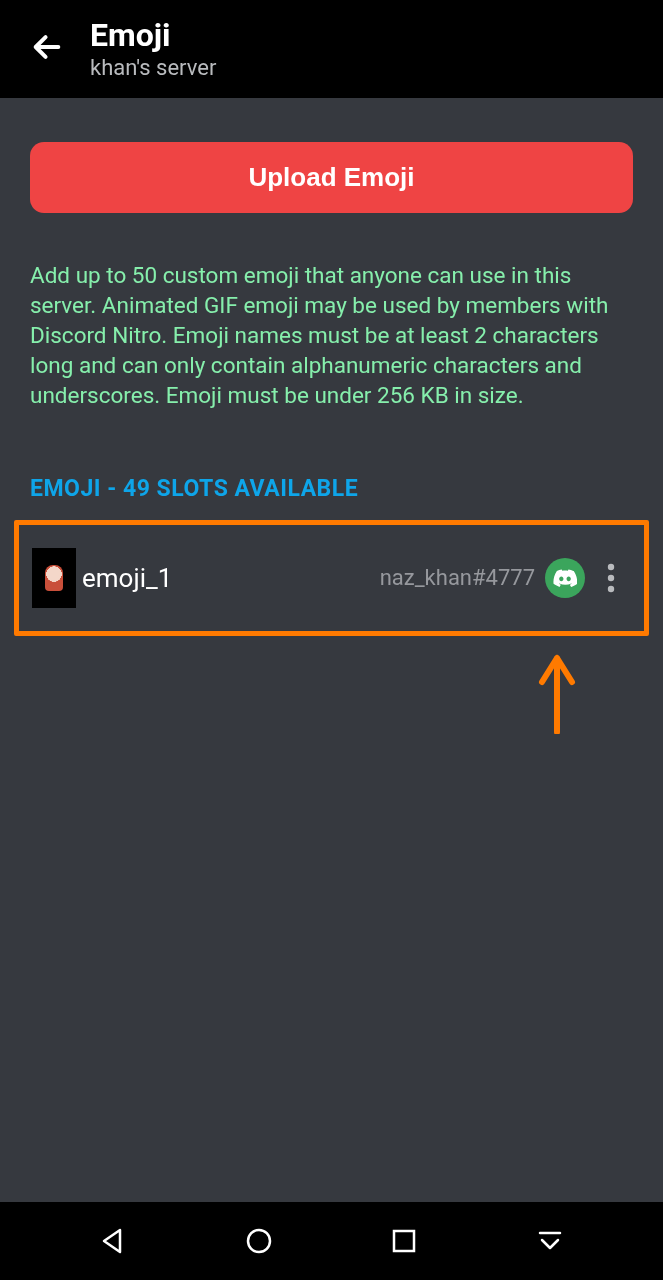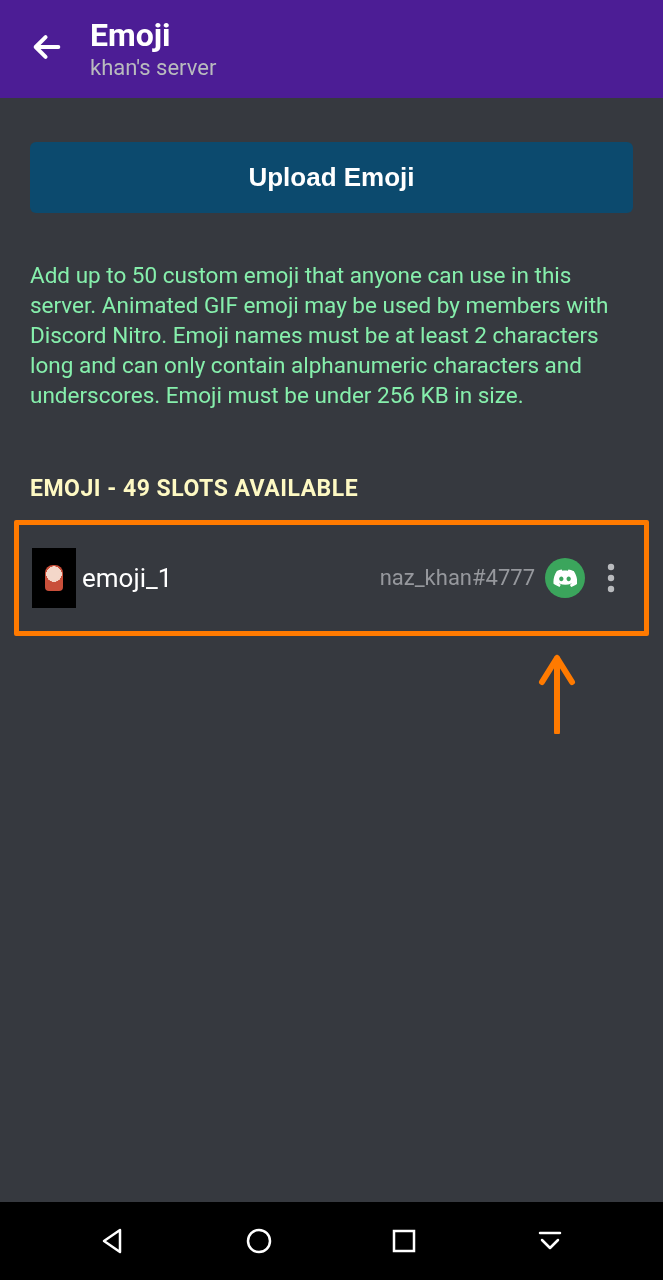--- a/index.html
+++ b/index.html
@@ -20,21 +20,21 @@
     display: flex;
     flex-direction: column;
     height: 100%;
   }
   
   .header {
     display: flex;
     align-items: center;
     gap: 26px;
     padding: 18px 18px 18px 30px;
-    background: #4c1d95;
+    background: #000000;
   }
   .back-btn svg {
     width: 34px;
     height: 34px;
     stroke: #ffffff;
   }
   .header-title {
     font-size: 32px;
     font-weight: 700;
     color: #ffffff;
@@ -46,41 +46,41 @@
     margin-top: 2px;
   }
   
   .content {
     flex: 1;
     padding: 44px 30px 0 30px;
     overflow: hidden;
   }
   .upload-btn {
     width: 100%;
-    background: #0c4a6e;
+    background: #ef4444;
     color: #ffffff;
     border: none;
-    border-radius: 6px;
+    border-radius: 14px;
     font-size: 26px;
     font-weight: 600;
     padding: 20px 0;
     cursor: pointer;
   }
   .description {
     margin-top: 48px;
     font-size: 22.5px;
     line-height: 1.33;
     color: #86efac;
   }
   .section-header {
     margin-top: 64px;
     font-size: 23px;
     font-weight: 700;
     letter-spacing: 0.5px;
-    color: #fef9c3;
+    color: #0ea5e9;
     text-transform: uppercase;
   }
   
   .emoji-row-wrap {
     margin-top: 40px;
     position: relative;
   }
   .highlight-box {
     position: absolute;
     left: -16px;

